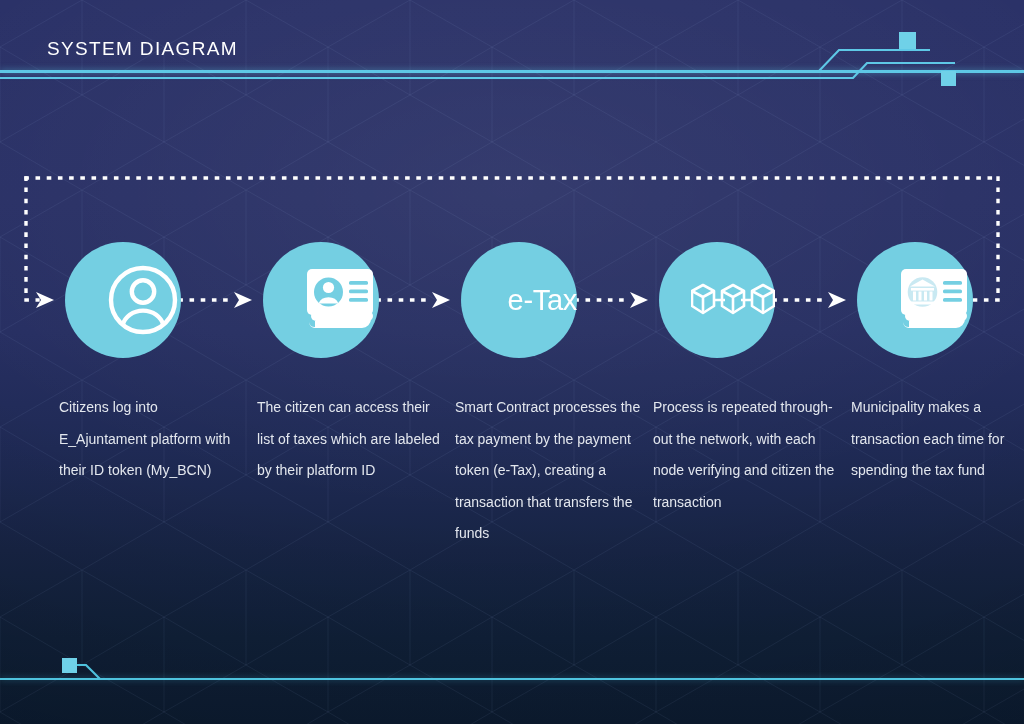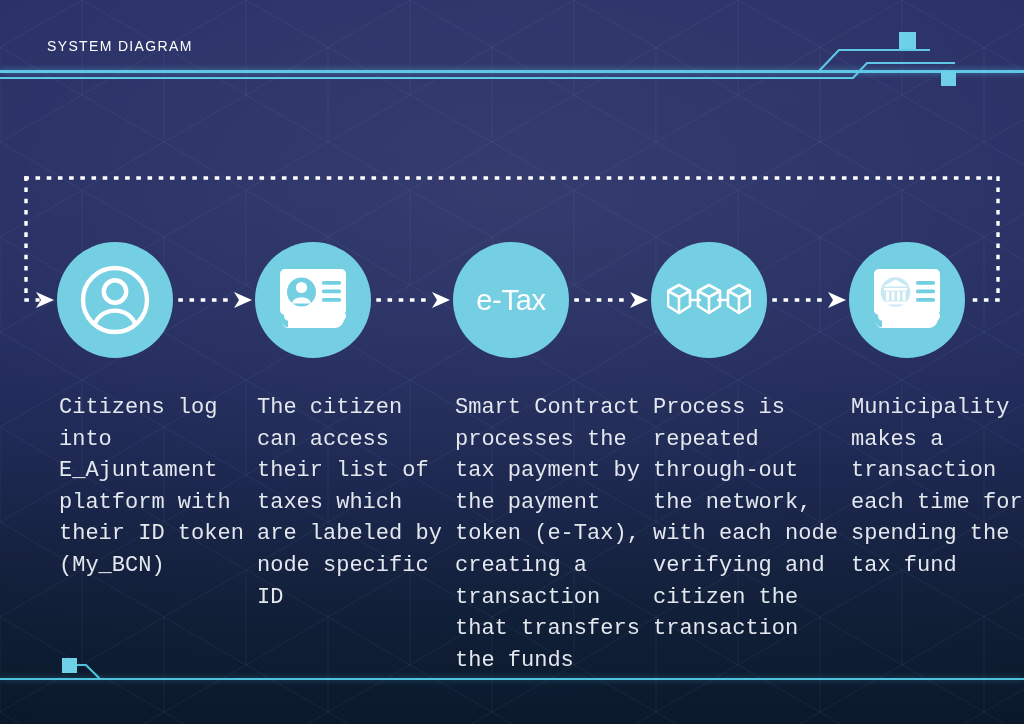--- a/index.html
+++ b/index.html
@@ -39,21 +39,21 @@
     pointer-events: none;
     background: radial-gradient(130% 95% at 50% 26%, rgba(255,255,255,0.05) 0%, rgba(255,255,255,0.0) 48%, rgba(0,0,0,0.18) 100%);
   }
 
   
   .header-title {
     position: absolute;
     left: 47px;
     top: 38px;
     color: #ffffff;
-    font-size: 14px;
+    font-size: 19px;
     letter-spacing: 1.35px;
     font-weight: 400;
     white-space: nowrap;
   }
   .header-rule {
     position: absolute;
     left: 0;
     top: 70px;
     width: 1024px;
     height: 3px;
@@ -94,42 +94,41 @@
     pointer-events: auto;
   }
   .bubble {
     position: absolute;
     width: 116px;
     height: 116px;
     border-radius: 50%;
     background: #74cfe2;
     display: flex;
     align-items: center;
-    justify-content: center;
-    left: 0;
+    justify-content: flex-end;
+    left: 8px;
     top: 0;
   }
   .bubble svg { display: block; }
   .bubble .etax-label {
     color: #ffffff;
     font-size: 29px;
     font-weight: 400;
     letter-spacing: -0.3px;
     line-height: 1;
   }
   .caption {
     position: absolute;
     top: 150px;
     left: 2px;
     width: 186px;
     color: #e3e7ee;
-    font-size: 22px;
+    font-size: 14px;
     line-height: 31.6px;
     font-weight: 400;
-    font-family: Liberation Mono, monospace;
   }
 
   
   .connector { position: absolute; pointer-events: none; }
   .connector svg { display:block; }
 </style>
 </head>
 <body>
 
 <div id="stage">
@@ -246,21 +245,21 @@
             <circle cx="27.5" cy="22.5" r="5.6" fill="#ffffff"></circle>
             <path d="M17.5 38.5 a10.6 9.2 0 0 1 20 0 Z" fill="#ffffff"></path>
             <g fill="#74cfe2">
               <rect x="48" y="16" width="19" height="3.8" rx="1.6"></rect>
               <rect x="48" y="24.5" width="19" height="3.8" rx="1.6"></rect>
               <rect x="48" y="33" width="19" height="3.8" rx="1.6"></rect>
             </g>
           </svg>
         </span>
       </div>
-      <div class="caption">The citizen can access their list of taxes which are labeled by node specific ID</div>
+      <div class="caption">The citizen can access their list of taxes which are labeled by their platform ID</div>
     </div>
 
     <div class="step" style="left:453px; top:242px;">
       <div class="bubble">
         <span class="etax-label">e-Tax</span>
       </div>
       <div class="caption">Smart Contract processes the tax payment by the payment token (e-Tax), creating a transaction that transfers the funds</div>
     </div>
 
     <div class="step" style="left:651px; top:242px;">

